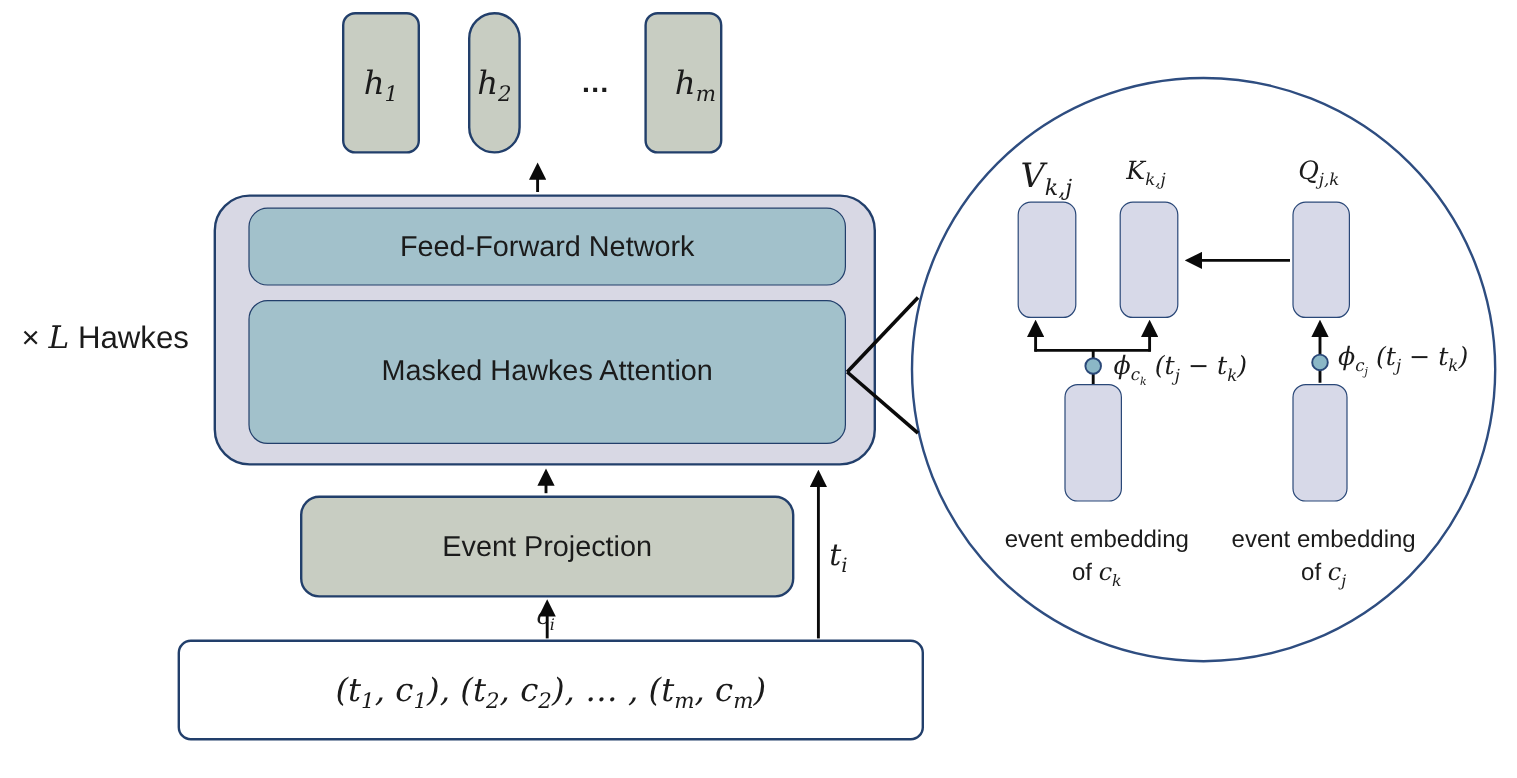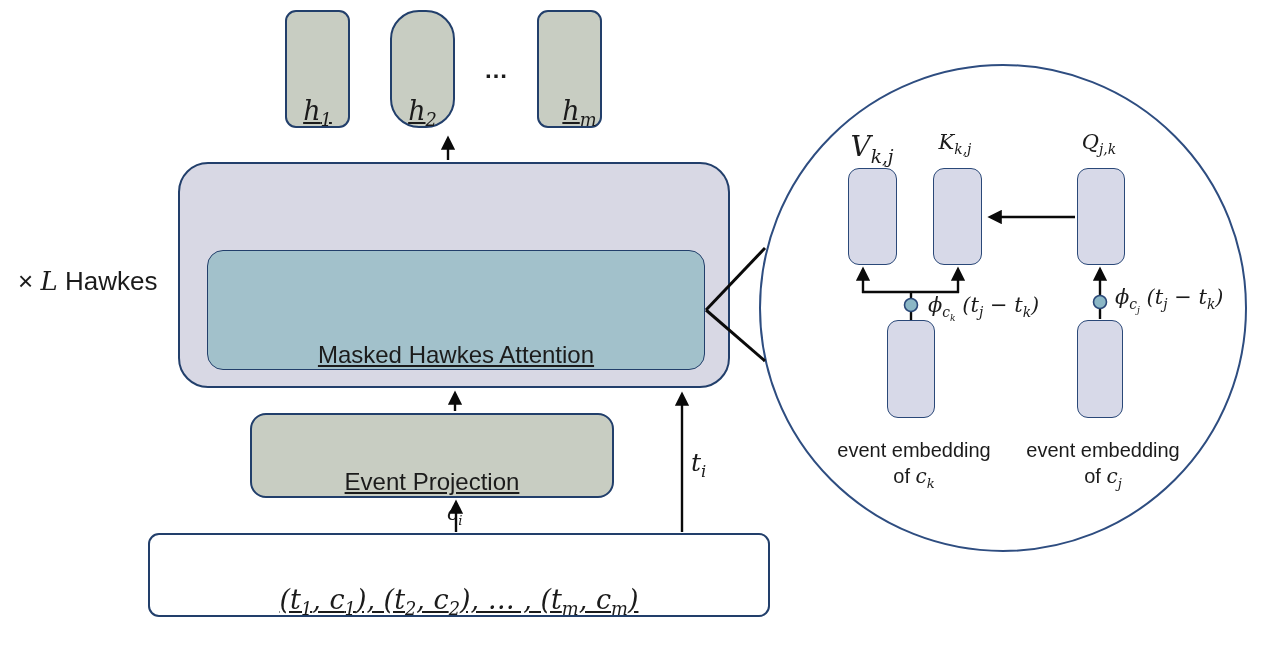--- a/index.html
+++ b/index.html
@@ -1,20 +1,20 @@
 <!DOCTYPE html>
 <html><head>
 <meta charset="utf-8">
 <style>
   html,body{margin:0;padding:0;background:#ffffff;}
   .canvas{position:relative;width:1264px;height:648px;background:#ffffff;overflow:hidden;
           font-family:"Liberation Sans",sans-serif;color:#1b1b1b;}
   .abs{position:absolute;box-sizing:border-box;}
   .box{position:absolute;box-sizing:border-box;border:2px solid #223f6b;
-       display:flex;align-items:flex-end;justify-content:center;text-decoration:underline;}
+       display:flex;align-items:center;justify-content:center;}
   .r-lg{border-radius:30px;}
   .r-md{border-radius:16px;}
   .r-sm{border-radius:11px;}
   .lav{background:#d8d8e4;}
   .teal{background:#a2c1cb;}
   .sage{background:#c8cdc2;}
   .whitebg{background:#ffffff;}
   .cbox{background:#d7d9e8;border-width:1.8px;border-color:#2a4878;}
   .math{font-family:"DejaVu Serif",serif;font-style:italic;}
   sub{font-size:66%;line-height:0;font-style:italic;}
@@ -24,40 +24,43 @@
   .cap{font-size:20px;line-height:26px;}
 </style>
 </head>
 <body>
 
 <div class="canvas">
 
   <div class="box sage r-sm" style="left:285px;top:10px;width:65px;height:118px;">
     <span class="math" style="font-size:27px"><span>h</span><sub>1</sub></span>
   </div>
-  <div class="box sage r-sm" style="left:390px;top:10px;width:65px;height:118px;border-radius:29px;">
+  <div class="box sage r-sm" style="left:390px;top:10px;width:44px;height:118px;border-radius:29px;">
     <span class="math" style="font-size:27px"><span>h</span><sub>2</sub></span>
   </div>
   <div class="abs center" style="left:496px;top:56px;font-size:24px;font-weight:700;">…</div>
   <div class="box sage r-sm" style="left:537px;top:10px;width:65px;height:118px;padding-left:20px;">
     <span class="math" style="font-size:27px"><span>h</span><sub>m</sub></span>
   </div>
 
   <div class="box lav r-lg" style="left:178px;top:162px;width:552px;height:226px;border-width:2.2px;"></div>
+  <div class="box teal r-md" style="left:207px;top:173px;width:498px;height:65px;border-width:1.8px;">
+    <span class="lbl24">Feed-Forward Network</span>
+  </div>
   <div class="box teal r-md" style="left:207px;top:250px;width:498px;height:120px;border-width:1.8px;">
     <span class="lbl24">Masked Hawkes Attention</span>
   </div>
 
   <div class="abs" style="left:18px;top:266px;font-size:26px;white-space:nowrap;">
     <span>×</span>
     <span class="math">L</span>
     <span>Hawkes</span>
   </div>
 
-  <div class="box sage r-md" style="left:250px;top:413px;width:364px;height:85px;">
+  <div class="box sage r-md" style="left:250px;top:413px;width:412px;height:85px;">
     <span class="lbl24">Event Projection</span>
   </div>
 
   <div class="box whitebg r-sm" style="left:148px;top:533px;width:622px;height:84px;">
     <span class="math" style="font-size:27px;white-space:nowrap;"><span>(t</span><sub>1</sub><span>, c</span><sub>1</sub><span>), (t</span><sub>2</sub><span>, c</span><sub>2</sub><span>), … , (t</span><sub>m</sub><span>, c</span><sub>m</sub><span>)</span></span>
   </div>
 
   <div class="abs math" style="left:447px;top:501px;font-size:20px;"><span>c</span><sub>i</sub></div>
   <div class="abs math" style="left:691px;top:448px;font-size:25px;"><span>t</span><sub>i</sub></div>
 

